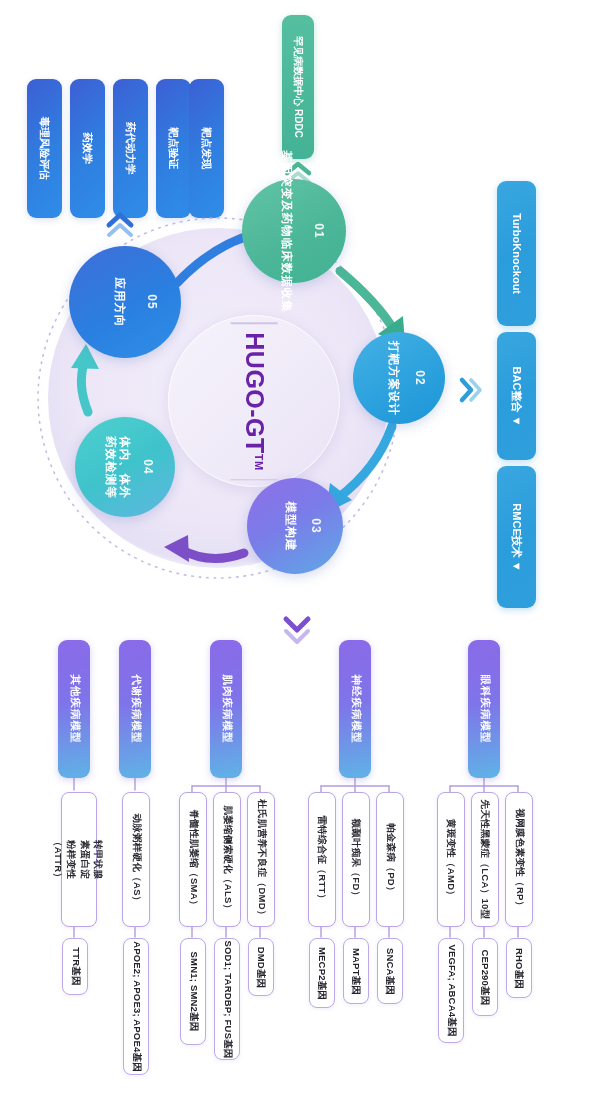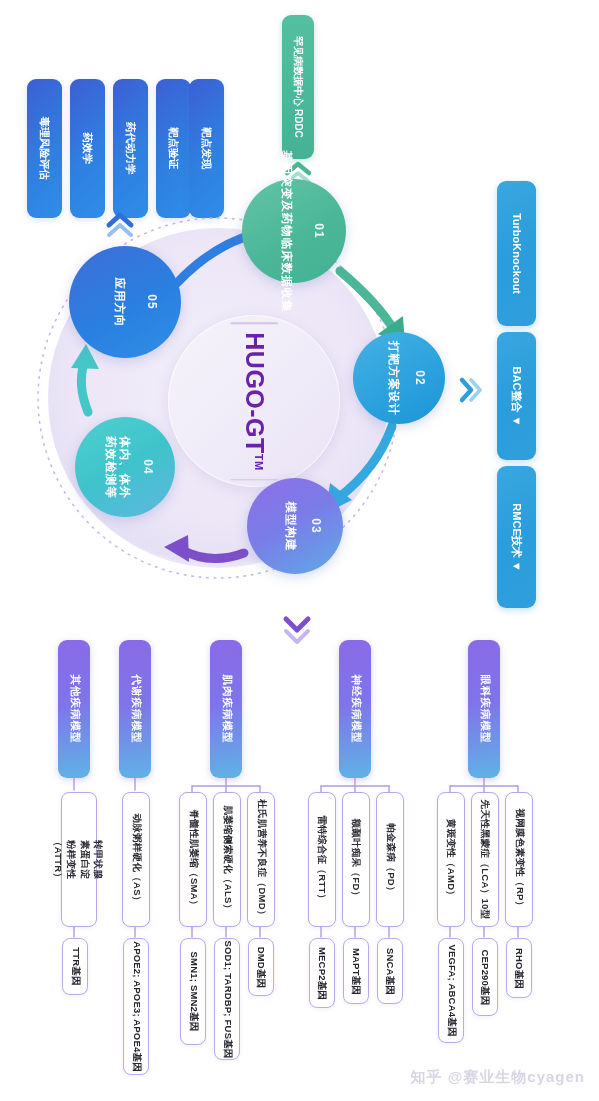--- a/index.html
+++ b/index.html
@@ -374,15 +374,14 @@
   <div class="genebox" style="left:438px;top:938px;height:103px;">
     <span class="vtxt-rot">VEGFA; ABCA4基因</span>
   </div>
   <div class="genebox" style="left:472px;top:938px;height:76px;">
     <span class="vtxt-rot">CEP290基因</span>
   </div>
   <div class="genebox" style="left:506px;top:938px;height:58px;">
     <span class="vtxt-rot">RHO基因</span>
   </div>
 
-  <div class="watermark">知乎 @赛业生物cyagen</div>
 
 </div>
 
 </body></html>

